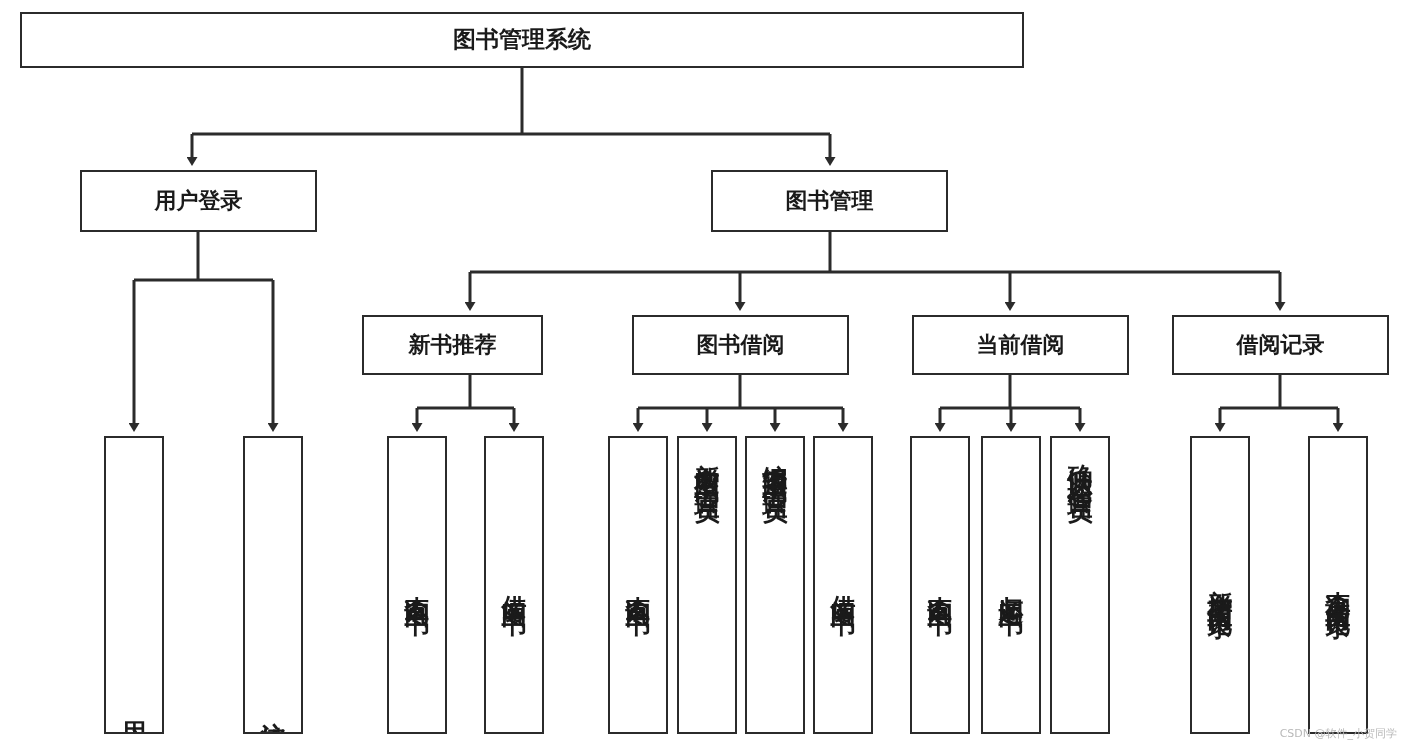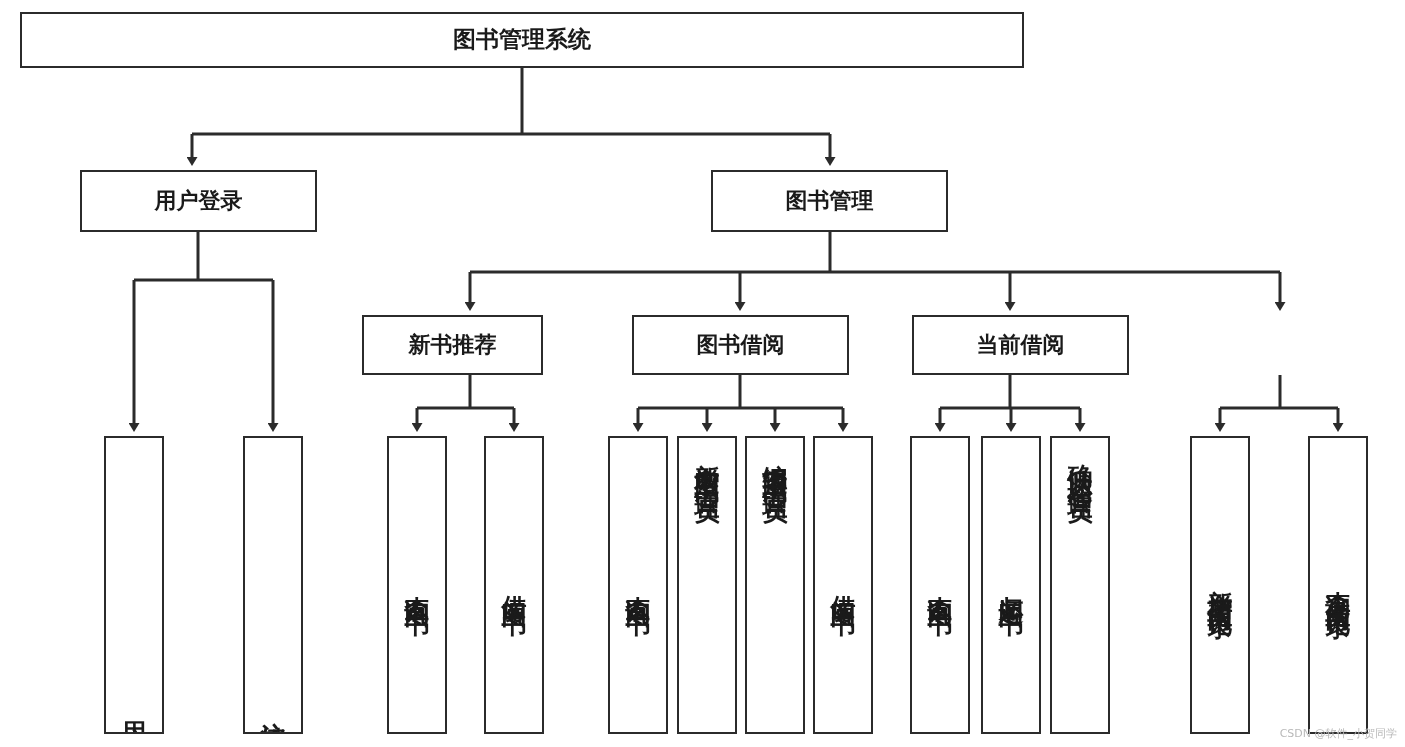--- a/index.html
+++ b/index.html
@@ -150,20 +150,23 @@
 
   <div class="node h" style="left:362px; top:315px; width:181px; height:60px;">
     <span class="label">新书推荐</span>
   </div>
   <div class="node h" style="left:632px; top:315px; width:217px; height:60px;">
     <span class="label">图书借阅</span>
   </div>
   <div class="node h" style="left:912px; top:315px; width:217px; height:60px;">
     <span class="label">当前借阅</span>
   </div>
+  <div class="node h" style="left:1172px; top:315px; width:217px; height:60px;">
+    <span class="label">借阅记录</span>
+  </div>
 
   <div class="node v" style="left:104px; top:436px; width:60px; height:298px;">
     <span class="label">用户登录</span>
   </div>
   <div class="node v" style="left:243px; top:436px; width:60px; height:298px;">
     <span class="label">注销登录</span>
   </div>
 
   <div class="node v mid" style="left:387px; top:436px; width:60px; height:298px;">
     <span class="label">查询图书</span>

